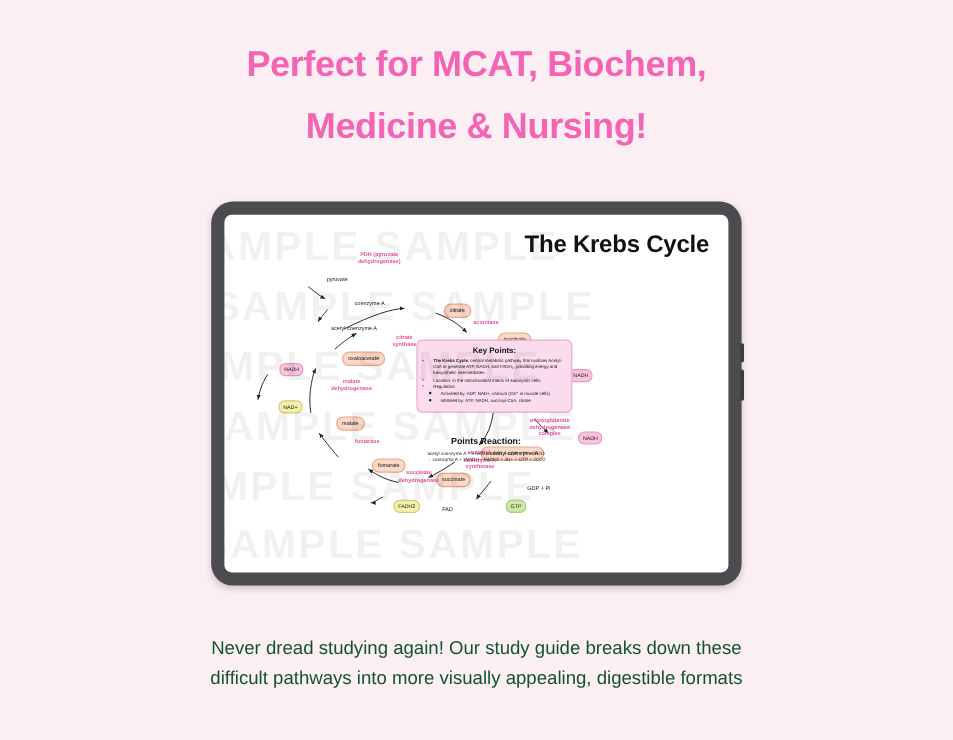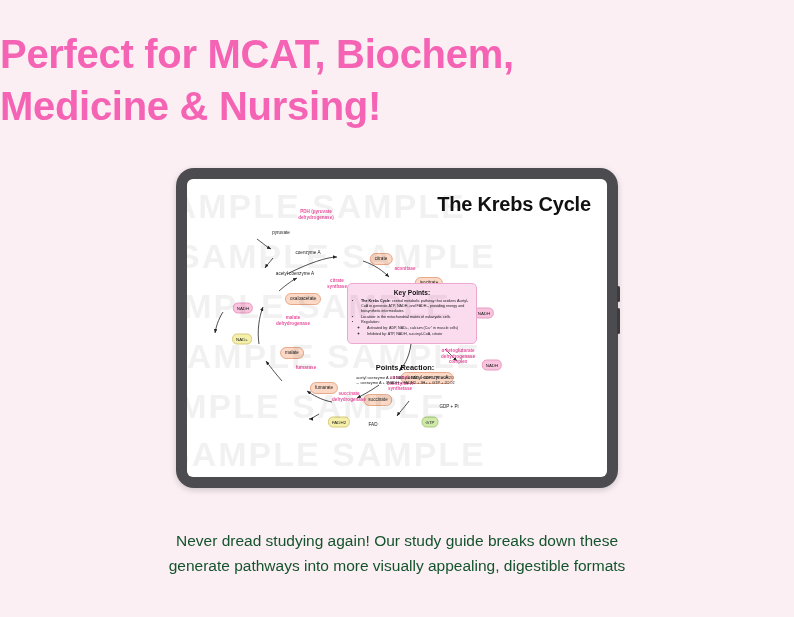--- a/index.html
+++ b/index.html
@@ -19,23 +19,24 @@
     height: 617px;
     position: relative;
   }
 
   
   .headline {
     position: absolute;
     top: 28px;
     left: 0;
     width: 794px;
+    text-align: center;
     color: #f564b4;
     font-weight: bold;
-    font-size: 40px;
+    font-size: 30px;
     line-height: 52px;
     letter-spacing: -0.3px;
   }
   .headline .line {
     display: block;
   }
 
   
   .tablet {
     position: absolute;
@@ -342,16 +343,16 @@
         <div class="wm-row" style="top:158px;left:-25px">SAMPLE SAMPLE</div>
         <div class="wm-row" style="top:208px;left:-60px">SAMPLE SAMPLE</div>
         <div class="wm-row" style="top:256px;left:-20px">SAMPLE SAMPLE</div>
       </div>
 
     </div>
   </div>
 
   <div class="caption">
     <span class="line">Never dread studying again! Our study guide breaks down these</span>
-    <span class="line">generate pathways into more visually appealing, digestible formats</span>
+    <span class="line">difficult pathways into more visually appealing, digestible formats</span>
   </div>
 
 </div>
 
 </body></html>

